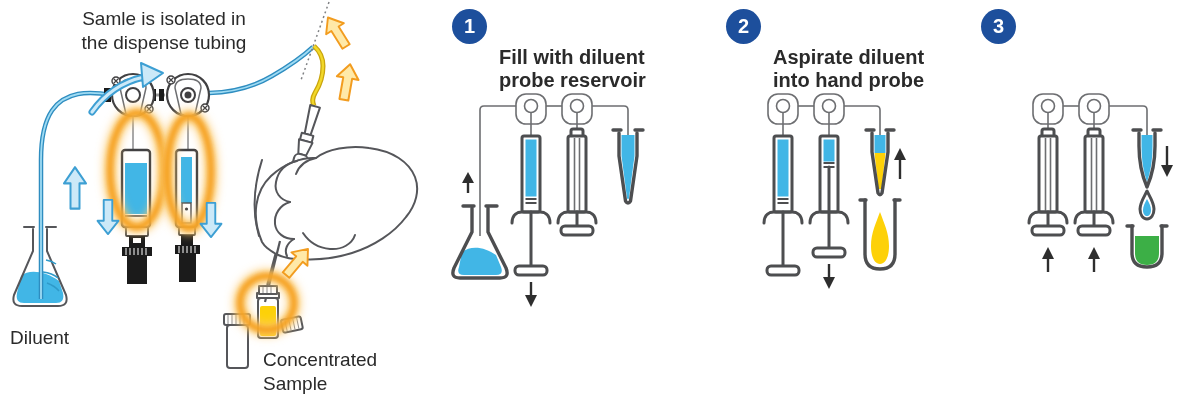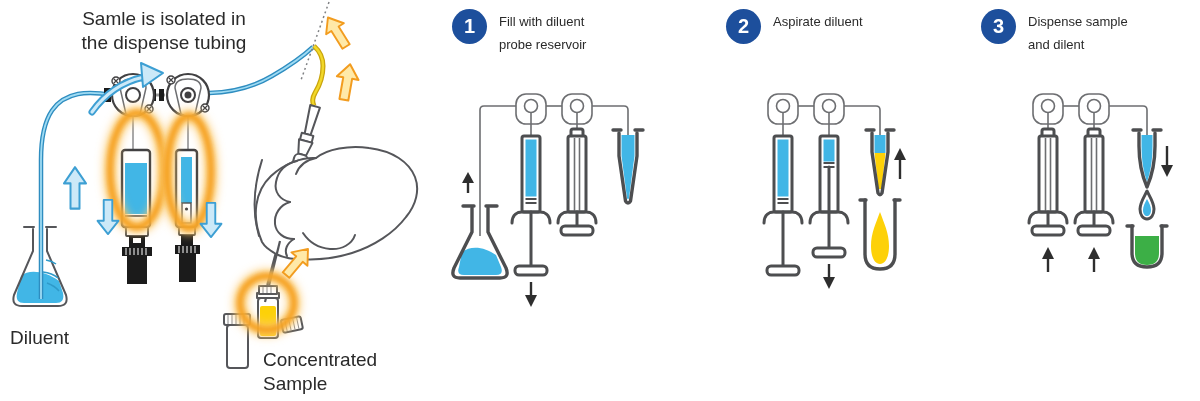--- a/index.html
+++ b/index.html
@@ -19,21 +19,21 @@
   
   .lo{stroke:#55565a;stroke-width:2;fill:#fff;stroke-linejoin:round}
   .lon{stroke:#55565a;stroke-width:2;fill:none;stroke-linecap:round;stroke-linejoin:round}
   .blk{fill:#1b1b1b}
   .ill-text{font-size:19px;font-weight:500;fill:#2a2a2a;}
   
   .step-header{position:absolute;top:9px;display:flex;gap:12px;align-items:flex-start;}
   .badge{width:35px;height:35px;border-radius:50%;background:#1d4f9c;color:#fff;
          display:flex;align-items:center;justify-content:center;
          font-size:20px;font-weight:bold;flex:0 0 auto;}
-  .step-title{font-size:13px;font-weight:400;line-height:23px;padding-top:1px;}
+  .step-title{font-size:20px;font-weight:700;line-height:23px;padding-top:1px;margin-top:36px;}
 </style>
 </head>
 <body>
 
 <div id="canvas">
 
   <svg viewBox="0 0 430 401" width="430" height="401" style="left:0;top:0">
     <defs>
       <g id="oarr">
         <polygon points="0,-18 11,-4 4.5,-4 4.5,18 -4.5,18 -4.5,-4 -11,-4" fill="#ffe9a8" stroke="#f29c1f" stroke-width="2" stroke-linejoin="round"></polygon>
@@ -235,29 +235,26 @@
       <div>Fill with diluent</div>
       <div>probe reservoir</div>
     </div>
   </div>
   <div class="step-header" style="left:726px">
     <div class="badge">
       <span>2</span>
     </div>
     <div class="step-title">
       <div>Aspirate diluent</div>
+      <div>into hand probe</div>
     </div>
   </div>
   <div class="step-header" style="left:981px">
     <div class="badge">
       <span>3</span>
-    </div>
-    <div class="step-title">
-      <div>Dispense sample</div>
-      <div>and dilent</div>
     </div>
   </div>
 
   <svg viewBox="0 0 225 230" width="225" height="230" style="left:438px;top:86px">
     <g>
       <line x1="108" y1="20" x2="124" y2="20" class="tn"></line>
       <path d="M78,20 L46,20 Q42,20 42,24 L42,150" class="tn"></path>
       <path d="M154,20 L186,20 Q190,20 190,24 L190,60" class="tn"></path>
       <rect x="78" y="8" width="30" height="30" rx="10" class="tnf"></rect>
       <circle cx="93" cy="20" r="6.5" class="tnf"></circle>

